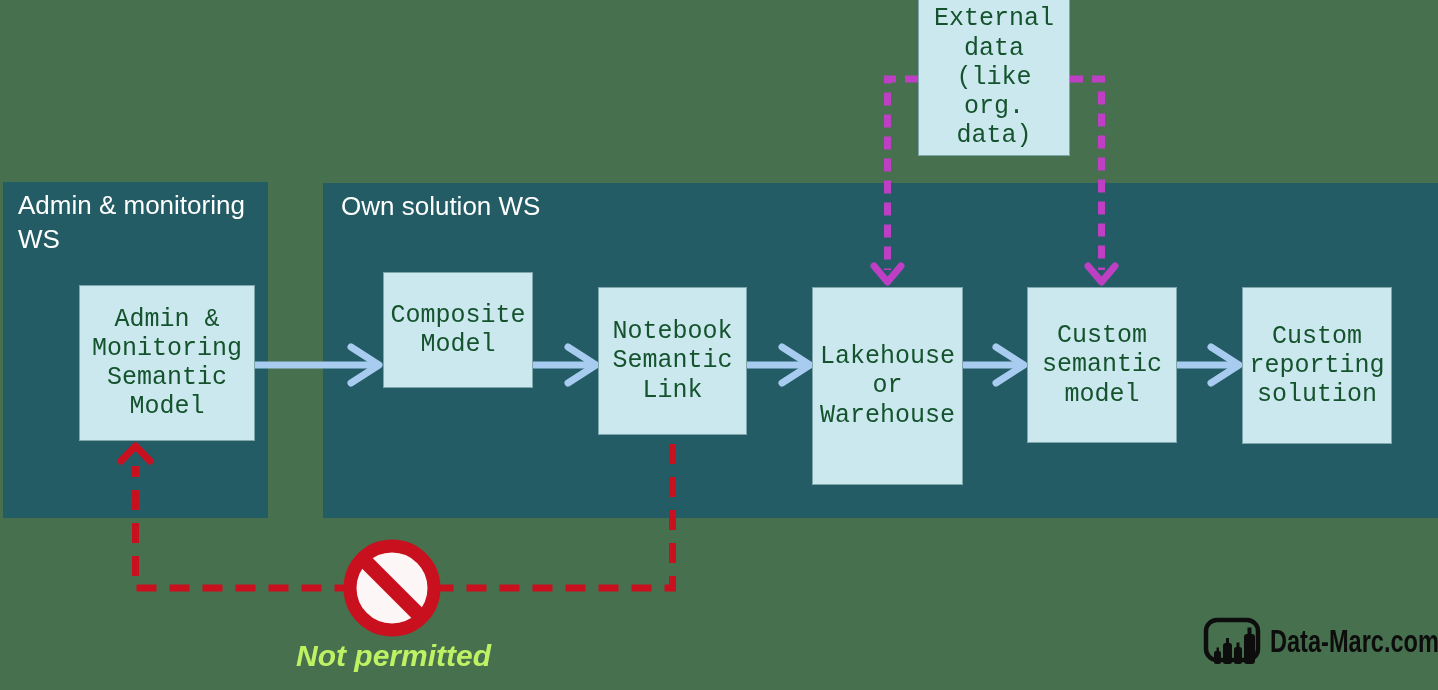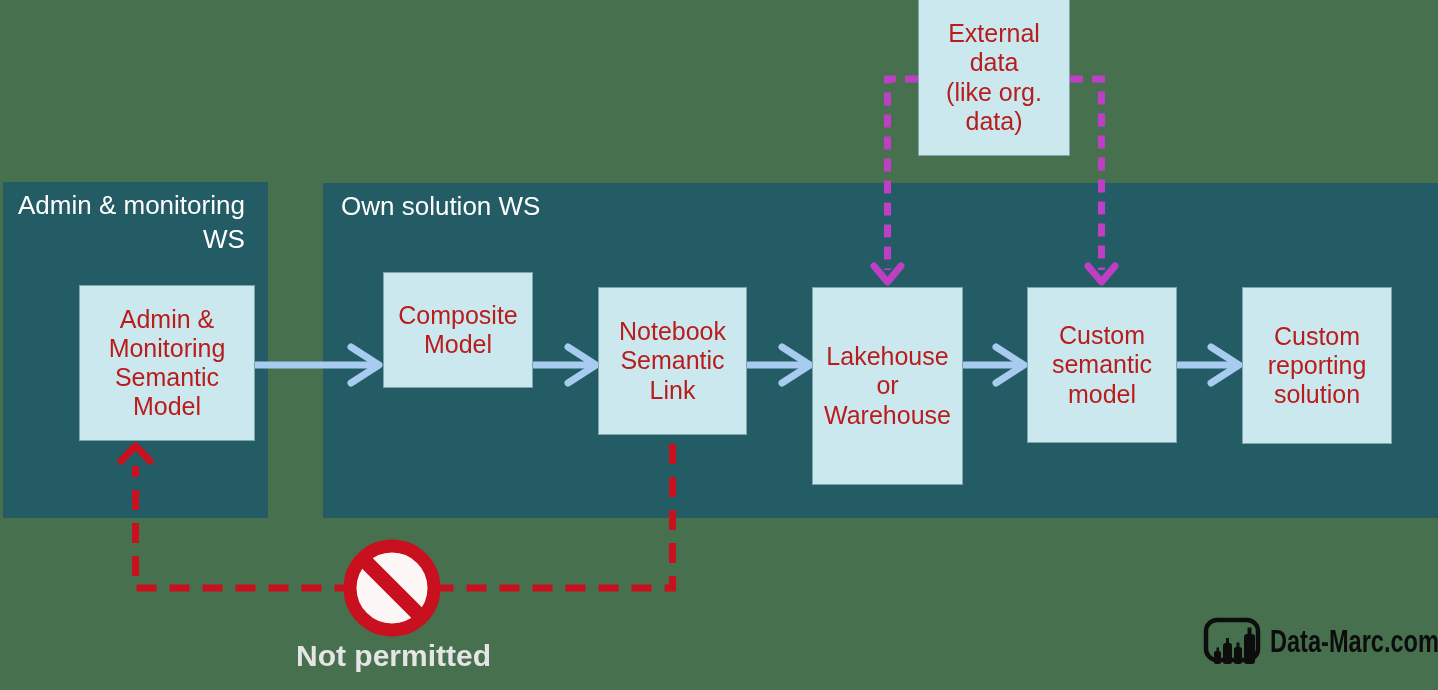--- a/index.html
+++ b/index.html
@@ -6,53 +6,53 @@
   .canvas{
     position:relative;
     width:1438px;height:690px;
     background:#47704E;
     overflow:hidden;
     font-family:"Liberation Sans",sans-serif;
   }
   .panel{
     position:absolute;
     background:#245C66;
-    text-align:right;
   }
   .panel-admin{left:3px;top:182px;width:265px;height:336px;}
   .panel-own{left:323px;top:183px;width:1115px;height:335px;}
   .panel-title{
     position:absolute;left:15px;top:7px;
     color:#ffffff;font-size:26px;line-height:1.3;
     white-space:pre-line;
   }
   .node{
     position:absolute;
     background:#CBE8EE;
     border:1px solid #7FA5AD;
     box-sizing:border-box;
     display:flex;align-items:center;justify-content:center;
     text-align:center;
-    color:#b91c1c;font-size:25px;line-height:1.17;
+    color:#14532d;font-size:25px;line-height:1.17;
     white-space:pre-line;
+    font-family:Liberation Mono, monospace;
   }
   .n-admin{left:59px;top:285px;width:176px;height:156px;margin-left:20px;}
   .n-composite{left:383px;top:272px;width:150px;height:116px;}
   .n-notebook{left:598px;top:287px;width:149px;height:148px;}
   .n-lakehouse{left:812px;top:287px;width:151px;height:198px;}
   .n-customsem{left:1027px;top:287px;width:150px;height:156px;}
   .n-customrep{left:1242px;top:287px;width:150px;height:157px;}
   .n-external{left:918px;top:0;width:152px;height:156px;border-top:none;}
   .overlay{
     position:absolute;left:0;top:0;width:1438px;height:690px;
     pointer-events:none;
   }
   .not-permitted{
     position:absolute;left:296px;top:639px;
-    color:#e5e5e5;font-size:30px;font-weight:bold;
+    color:#bef264;font-size:30px;font-weight:bold;font-style:italic;
   }
   .logo{
     position:absolute;left:1203px;top:616px;
     display:flex;align-items:center;gap:9px;
   }
   .logo-text{
     color:#0d0d0d;font-size:31px;font-weight:bold;
     transform:scaleX(0.76);transform-origin:left center;
     white-space:nowrap;
   }

